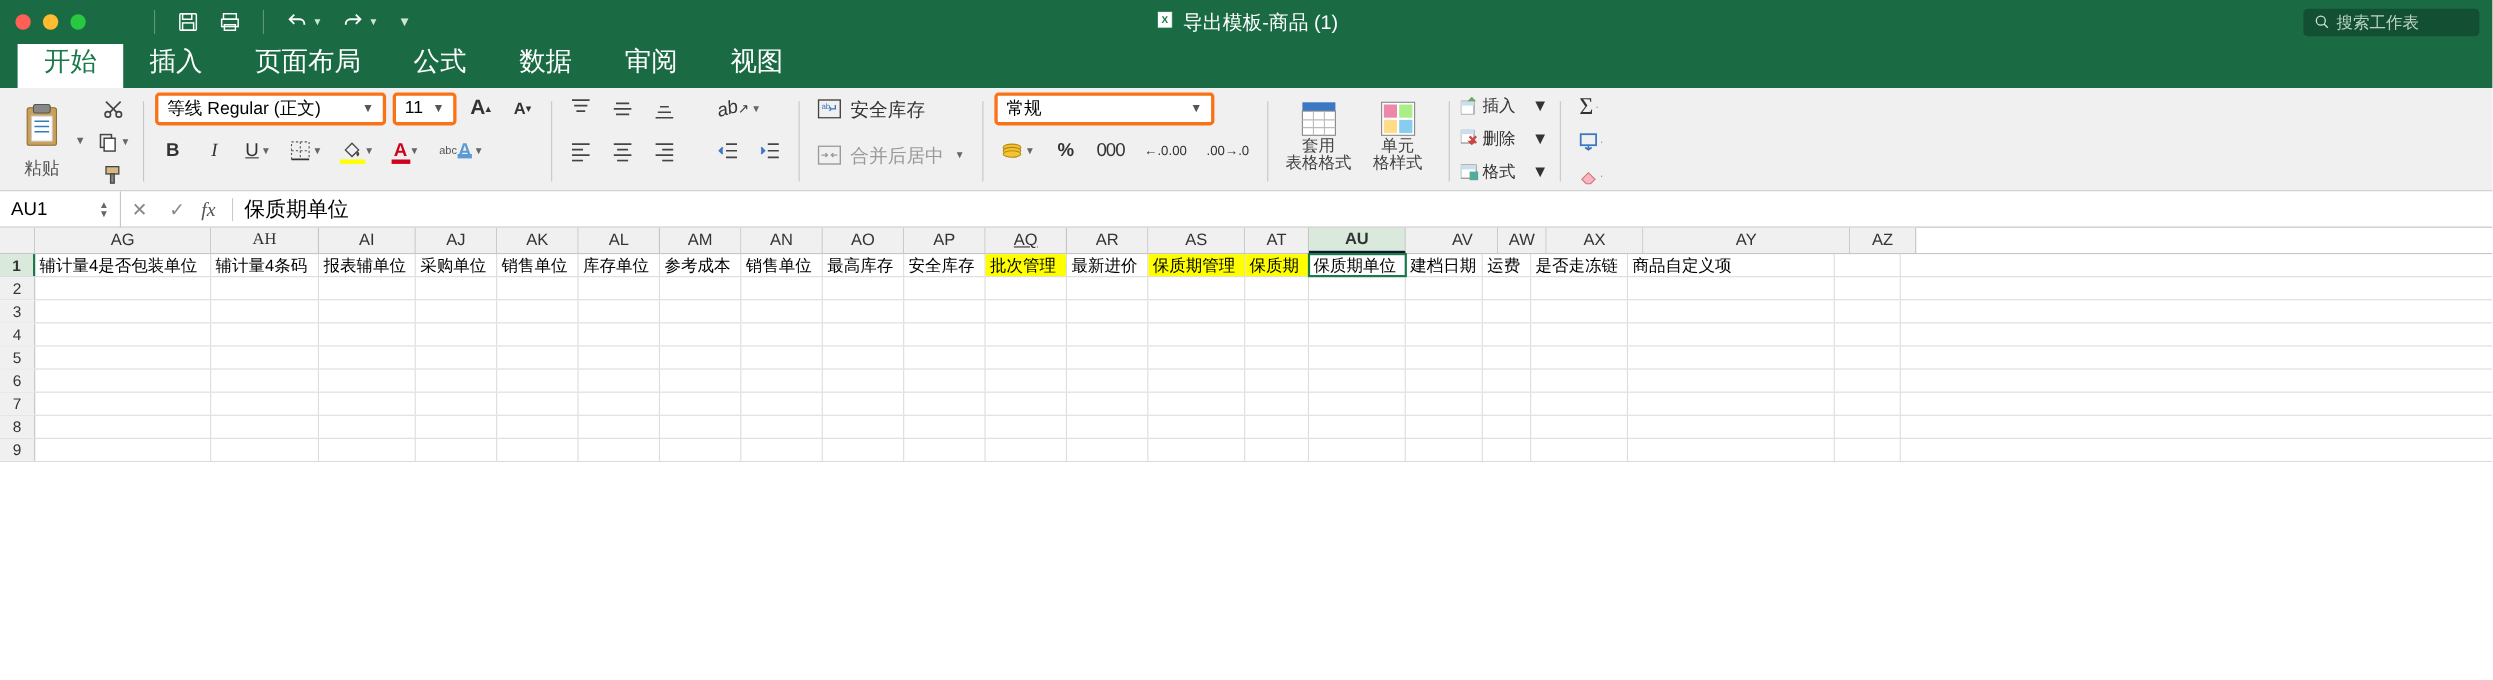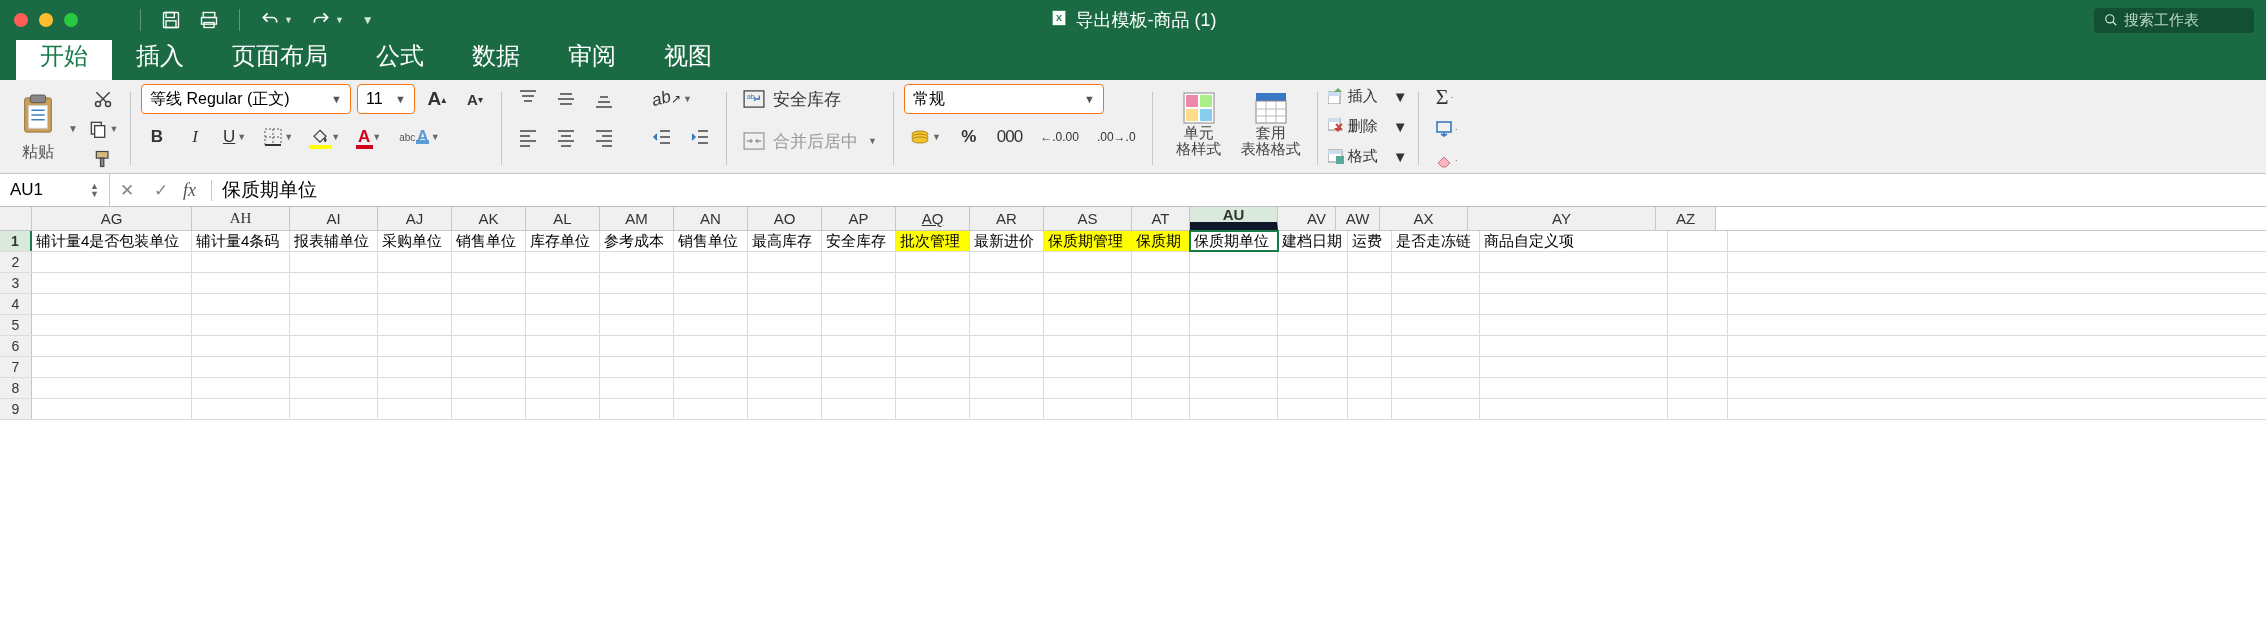--- a/index.html
+++ b/index.html
@@ -34,21 +34,21 @@
 .big-btn { display: flex; flex-direction: column; align-items: center; justify-content: center; width: 56px; height: 84px; border-radius: 4px; }
 
 .paste-icon svg { width: 38px; height: 42px; }
 
 .clipboard-side { display: flex; flex-direction: column; gap: 6px; justify-content: center; margin-left: 6px; }
 .mini-btn { width: 34px; height: 24px; display: flex; align-items: center; justify-content: center; border-radius: 3px; }
 
 
 .font-row { display: flex; align-items: center; gap: 6px; }
 .font-col { display:flex; flex-direction:column; gap:8px; }
-.dropdown { background: #fff; border: 1px solid #f97316; border-radius: 4px; height: 30px; display: flex; align-items: center; padding: 0 8px; font-size: 16px; }
+.dropdown { background: #fff; border: 3px solid #f97316; border-radius: 4px; height: 30px; display: flex; align-items: center; padding: 0 8px; font-size: 16px; }
 .dropdown.fontname { width: 210px; justify-content: space-between; }
 .dropdown.fontsize { width: 58px; justify-content: space-between; }
 .caret { margin-left: 6px; color: #555; font-size: 11px; }
 
 .toolbar-btn { height: 30px; min-width: 32px; padding: 0 6px; display: flex; align-items: center; justify-content: center; border-radius: 4px; font-size: 17px; color: #333; position: relative; }
 .toolbar-btn .sub-caret { font-size: 9px; color: #666; margin-left: 2px; }
 
 .btn-A-up { font-size: 19px; font-weight:600; }
 .btn-A-dn { font-size: 15px; font-weight:600; }
 
@@ -78,21 +78,21 @@
 .name-box .spin { display:flex; flex-direction:column; font-size:9px; color:#666; line-height:8px; }
 .fb-btn { width: 34px; text-align: center; color: #888; font-size: 17px; }
 .fx { font-style: italic; font-family: "Times New Roman", serif; font-size: 18px; color: #555; border-right:1px solid #c6c6c6; padding-right:10px; }
 .formula-input { flex: 1; padding: 0 10px; font-size: 19px; border: none; outline: none; }
 
 
 .sheet { position: relative; }
 .col-headers { display: flex; height: 24px; border-bottom: 1px solid #c6c6c6; }
 .row-header-spacer { width: 32px; border-right: 1px solid #c6c6c6; background: #f0f0f0; }
 .col-header { border-right: 1px solid #c6c6c6; background: #f0f0f0; display: flex; align-items: center; justify-content: center; font-size: 15px; color: #333; }
-.col-header.selected { background: #d9e9dc; border-bottom: 8px solid #0f172a; font-weight:600; }
+.col-header.selected { background: #d9e9dc; border-bottom: 2px solid #0f172a; font-weight:600; }
 
 .grid-row { display: flex; height: 21px; border-bottom: 1px solid #dcdcdc; }
 .row-header { width: 32px; border-right: 1px solid #c6c6c6; background: #f0f0f0; display: flex; align-items: center; justify-content: center; font-size: 14px; color: #333; }
 .row-header.selected { background: #d9e9dc; border-right: 2px solid #1a7a4a; font-weight:600;}
 .cell { border-right: 1px solid #dcdcdc; font-size: 15px; display: flex; align-items: center; padding: 0 4px; white-space: nowrap; overflow: visible; }
 .cell.hl { background: #ffff00; }
 .cell.cursor { outline: 2px solid #1a7a4a; outline-offset: -1px; z-index: 2; position: relative; }
 </style>
 </head>
 <body>
@@ -406,40 +406,40 @@
           <span style="font-size:12px">→.0</span>
         </div>
     </div>
   </div>
 
   <div class="ribbon-sep"></div>
 
   <div style="display:flex">
     <div class="style-btn">
       <svg width="34" height="34" viewBox="0 0 34 34">
-          <rect x="2" y="2" width="30" height="30" fill="#fff" stroke="#888"></rect>
-          <rect x="4" y="4" width="12" height="12" fill="#e8a"></rect>
-          <rect x="18" y="4" width="12" height="12" fill="#ae8"></rect>
-          <rect x="4" y="18" width="12" height="12" fill="#fd8"></rect>
-          <rect x="18" y="18" width="12" height="12" fill="#8ce"></rect>
-        </svg>
-      <span style="white-space:pre;text-align:center;line-height:1.1">单元
-格样式</span>
-    </div>
-    <div class="style-btn">
-      <svg width="34" height="34" viewBox="0 0 34 34">
           <rect x="2" y="2" width="30" height="8" fill="#3a78c4"></rect>
           <rect x="2" y="10" width="30" height="22" fill="#fff" stroke="#888"></rect>
           <line x1="2" y1="18" x2="32" y2="18" stroke="#bbb"></line>
           <line x1="2" y1="25" x2="32" y2="25" stroke="#bbb"></line>
           <line x1="12" y1="10" x2="12" y2="32" stroke="#bbb"></line>
           <line x1="22" y1="10" x2="22" y2="32" stroke="#bbb"></line>
         </svg>
       <span style="white-space:pre;text-align:center;line-height:1.1">套用
 表格格式</span>
+    </div>
+    <div class="style-btn">
+      <svg width="34" height="34" viewBox="0 0 34 34">
+          <rect x="2" y="2" width="30" height="30" fill="#fff" stroke="#888"></rect>
+          <rect x="4" y="4" width="12" height="12" fill="#e8a"></rect>
+          <rect x="18" y="4" width="12" height="12" fill="#ae8"></rect>
+          <rect x="4" y="18" width="12" height="12" fill="#fd8"></rect>
+          <rect x="18" y="18" width="12" height="12" fill="#8ce"></rect>
+        </svg>
+      <span style="white-space:pre;text-align:center;line-height:1.1">单元
+格样式</span>
     </div>
   </div>
 
   <div class="ribbon-sep"></div>
 
   <div class="font-col" style="gap:6px;align-items:flex-start">
     <div class="cell-btn">
       <svg viewBox="0 0 16 16">
           <rect x="0" y="4" width="12" height="12" fill="#fff" stroke="#888"></rect>
           <rect x="0" y="4" width="12" height="4" fill="#cde"></rect>
@@ -516,21 +516,21 @@
       <div class="col-header" style="width: 74px;">AL</div>
       <div class="col-header" style="width: 74px;">AM</div>
       <div class="col-header" style="width: 74px;">AN</div>
       <div class="col-header" style="width: 74px;">AO</div>
       <div class="col-header" style="width: 74px;">AP</div>
       <div class="col-header" style="width: 74px; text-decoration: underline;">AQ</div>
       <div class="col-header" style="width: 74px;">AR</div>
       <div class="col-header" style="width: 88px;">AS</div>
       <div class="col-header" style="width: 58px;">AT</div>
       <div class="col-header selected" style="width: 88px;">AU</div>
-      <div class="col-header" style="width: 58px; padding-left: 20px;">AV</div>
+      <div class="col-header" style="width: 84px; padding-left: 20px;">AV</div>
       <div class="col-header" style="width: 44px;">AW</div>
       <div class="col-header" style="width: 88px;">AX</div>
       <div class="col-header" style="width: 188px;">AY</div>
       <div class="col-header" style="width: 60px;">AZ</div>
     </div>
   <div id="grid-rows">
       <div class="grid-row">
         <div class="row-header selected">1</div>
         <div class="cell" style="width: 160px;">辅计量4是否包装单位</div>
         <div class="cell" style="width: 98px;">辅计量4条码</div>

